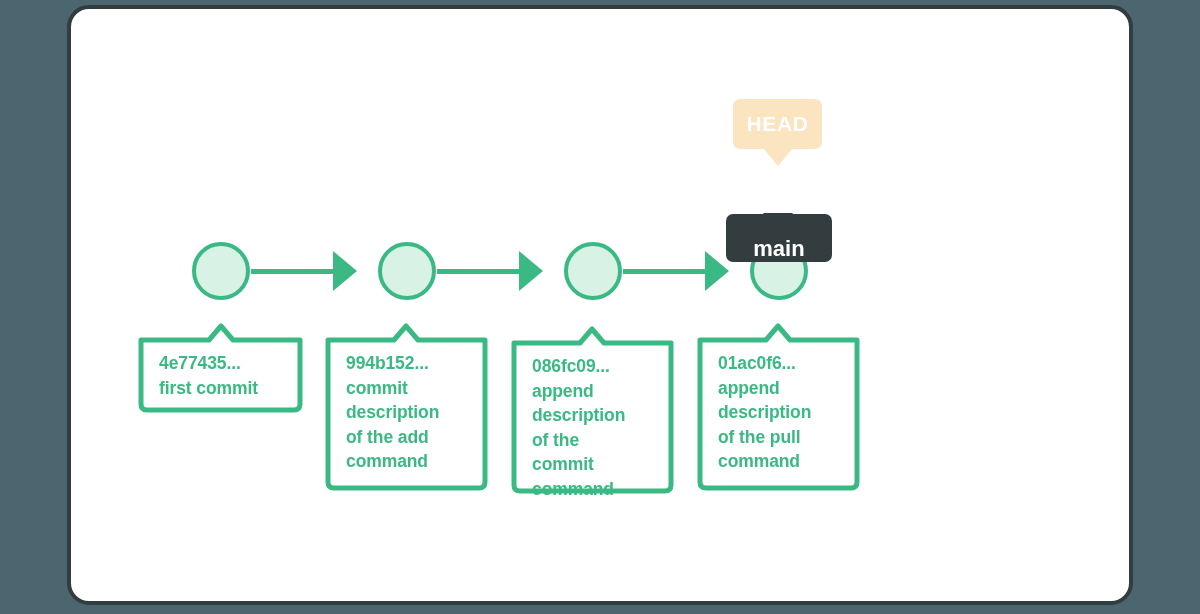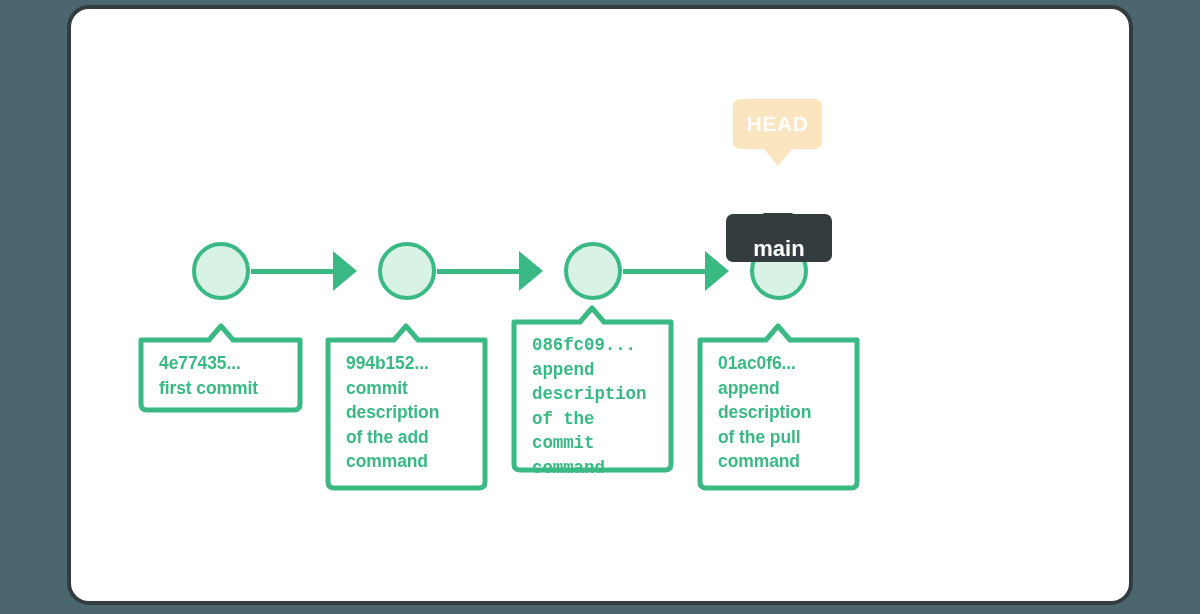--- a/index.html
+++ b/index.html
@@ -184,21 +184,21 @@
       <svg class="cb-svg" width="163" height="168" viewBox="0 0 163 168">
         <path d="M3,17 L3,159 Q3,165 9,165 L154,165 Q160,165 160,159 L160,17 L93,17 L81,3 L69,17 Z" fill="#ffffff" stroke="#3bb984" stroke-width="5" stroke-linejoin="round" stroke-linecap="round"></path>
       </svg>
       <div class="cb-text">994b152...
 commit
 description
 of the add
 command</div>
     </div>
 
-    <div class="commit-box" style="left:511px; top:305px; width:139px; height:168px;font-family:Liberation Mono, monospace;">
+    <div class="commit-box" style="left:511px; top:326px; width:139px; height:168px;">
       <svg class="cb-svg" width="163" height="168" viewBox="0 0 163 168">
         <path d="M3,17 L3,159 Q3,165 9,165 L154,165 Q160,165 160,159 L160,17 L93,17 L81,3 L69,17 Z" fill="#ffffff" stroke="#3bb984" stroke-width="5" stroke-linejoin="round" stroke-linecap="round"></path>
       </svg>
       <div class="cb-text">086fc09...
 append
 description
 of the commit
 command</div>
     </div>
 

